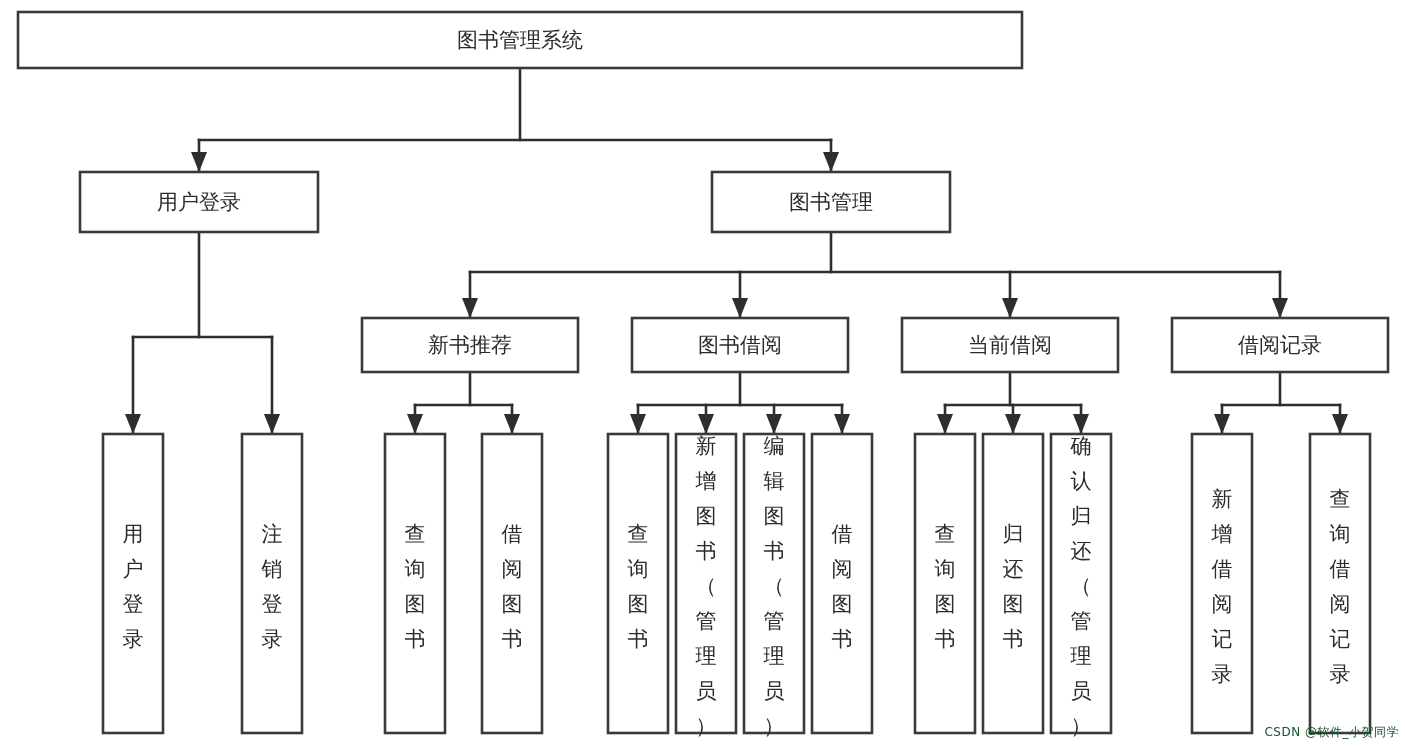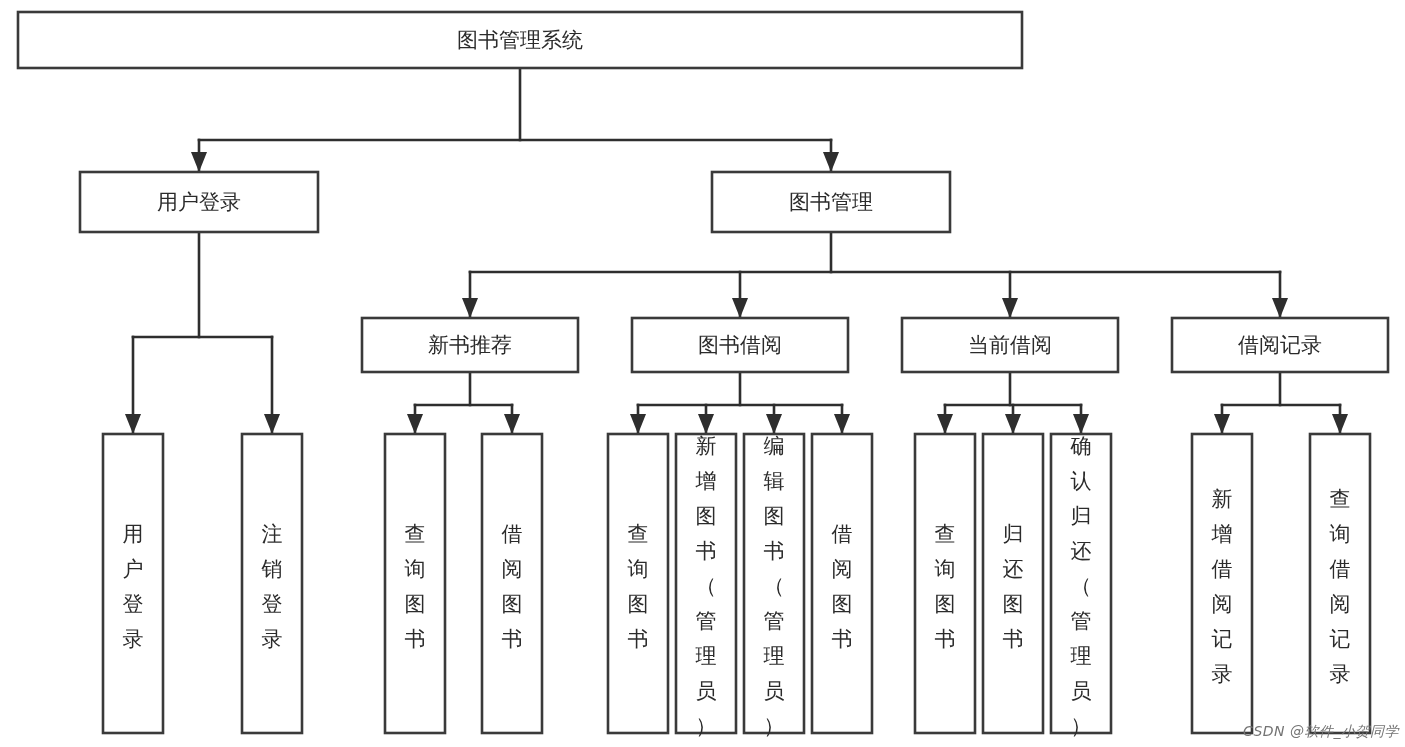--- a/index.html
+++ b/index.html
@@ -52,26 +52,25 @@
     fill: #2b2b2b;
     font-family: "DejaVu Sans", "Liberation Sans", sans-serif;
     font-size: 21px;
     text-anchor: middle;
   }
   .watermark {
     position: absolute;
     right: 6px;
     bottom: 6px;
     font-family: "DejaVu Sans", "Liberation Sans", sans-serif;
-    font-size: 14px;
-    color: #737373;
+    font-size: 12px;
+    color: #14532d;
     white-space: nowrap;
     letter-spacing: 0.5px;
     pointer-events: none;
-    font-style: italic;
   }
 </style>
 </head>
 <body>
 
 <div id="diagram-root">
   <svg id="tree-svg" viewBox="0 0 1405 747" xmlns="http://www.w3.org/2000/svg">
     <g id="connector-layer">
         <line x1="520" y1="68" x2="520" y2="140" class="connector"></line>
         <line x1="199" y1="140" x2="831" y2="140" class="connector"></line>

